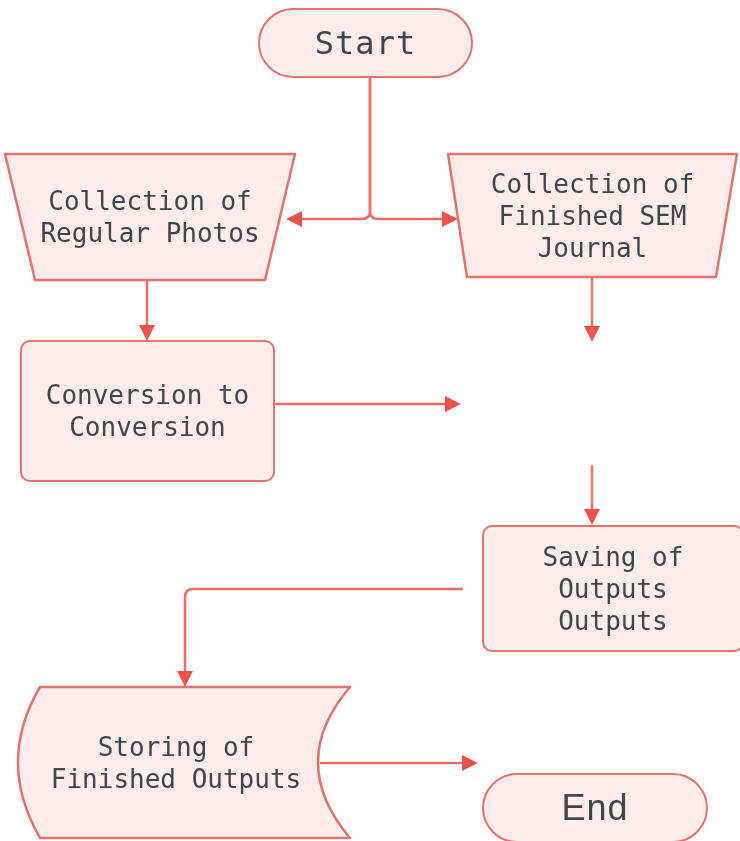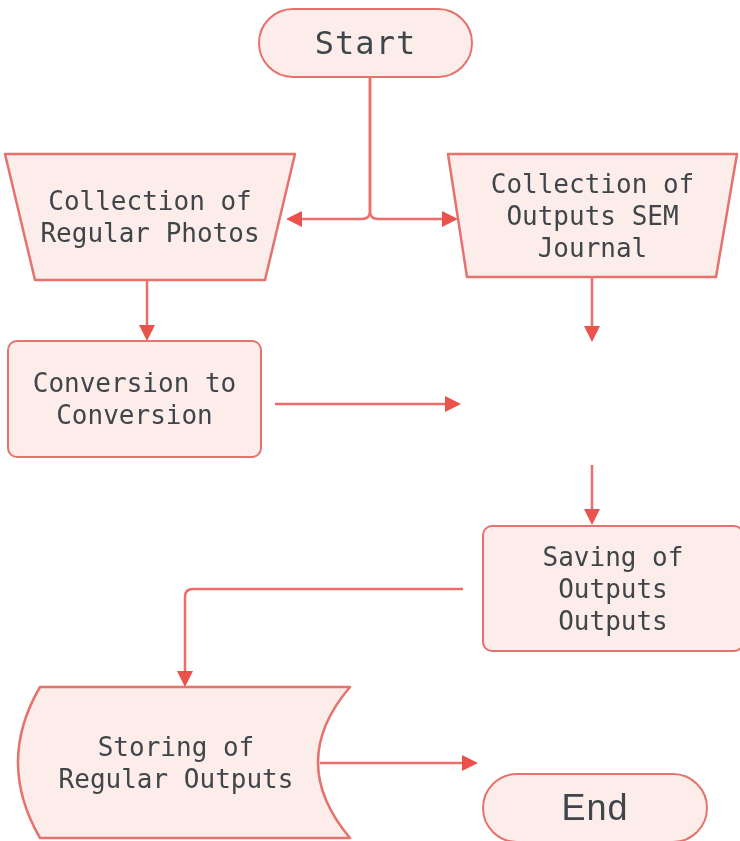--- a/index.html
+++ b/index.html
@@ -37,21 +37,21 @@
     display:flex;flex-direction:column;
     align-items:center;justify-content:center;
     text-align:center;
     pointer-events:none;
   }
   .line{display:block;font-size:26px;line-height:32px;white-space:nowrap;}
   #node-start{left:258px;top:8px;width:215px;height:70px;border-radius:35px;}
   #node-start .terminal-text{font-size:32px;letter-spacing:1px;}
   #node-end{left:482px;top:728px;width:226px;height:70px;border-radius:35px;margin-top:45px;}
   #node-end .terminal-text{font-family:"Liberation Sans", sans-serif;font-size:36px;letter-spacing:1px;}
-  #node-conversion{left:7px;top:340px;width:255px;height:118px;border-radius:10px;}
+  #node-conversion{left:20px;top:340px;width:255px;height:142px;border-radius:10px;}
   #node-ai{left:463px;top:342px;width:260px;height:123px;border-radius:10px;}
   .inner-bar{position:absolute;top:0;bottom:0;width:1.5px;background:var(--border);}
   .inner-bar.left{left:24px;}
   .inner-bar.right{right:24px;}
   #node-saving{left:482px;top:525px;width:262px;height:127px;border-radius:10px;}
   #label-trap-left{left:5px;top:154px;width:290px;height:126px;}
   #label-trap-right{left:448px;top:154px;width:289px;height:123px;}
   #label-storing{left:20px;top:687px;width:312px;height:151px;}
 </style>
 </head>
@@ -92,38 +92,38 @@
   <div class="node" id="node-start">
     <span class="terminal-text">Start</span>
   </div>
 
   <div class="label" id="label-trap-left">
     <span class="line">Collection of</span>
     <span class="line">Regular Photos</span>
   </div>
   <div class="label" id="label-trap-right">
     <span class="line">Collection of</span>
-    <span class="line">Outputs SEM</span>
+    <span class="line">Finished SEM</span>
     <span class="line">Journal</span>
   </div>
 
   <div class="node" id="node-conversion">
     <span class="line">Conversion to</span>
     <span class="line">Conversion</span>
   </div>
 
 
   <div class="node" id="node-saving">
     <span class="line">Saving of</span>
     <span class="line">Outputs</span>
     <span class="line">Outputs</span>
   </div>
 
   <div class="label" id="label-storing">
     <span class="line">Storing of</span>
-    <span class="line">Regular Outputs</span>
+    <span class="line">Finished Outputs</span>
   </div>
 
   <div class="node" id="node-end">
     <span class="terminal-text">End</span>
   </div>
 
 </div>
 
 </body></html>

